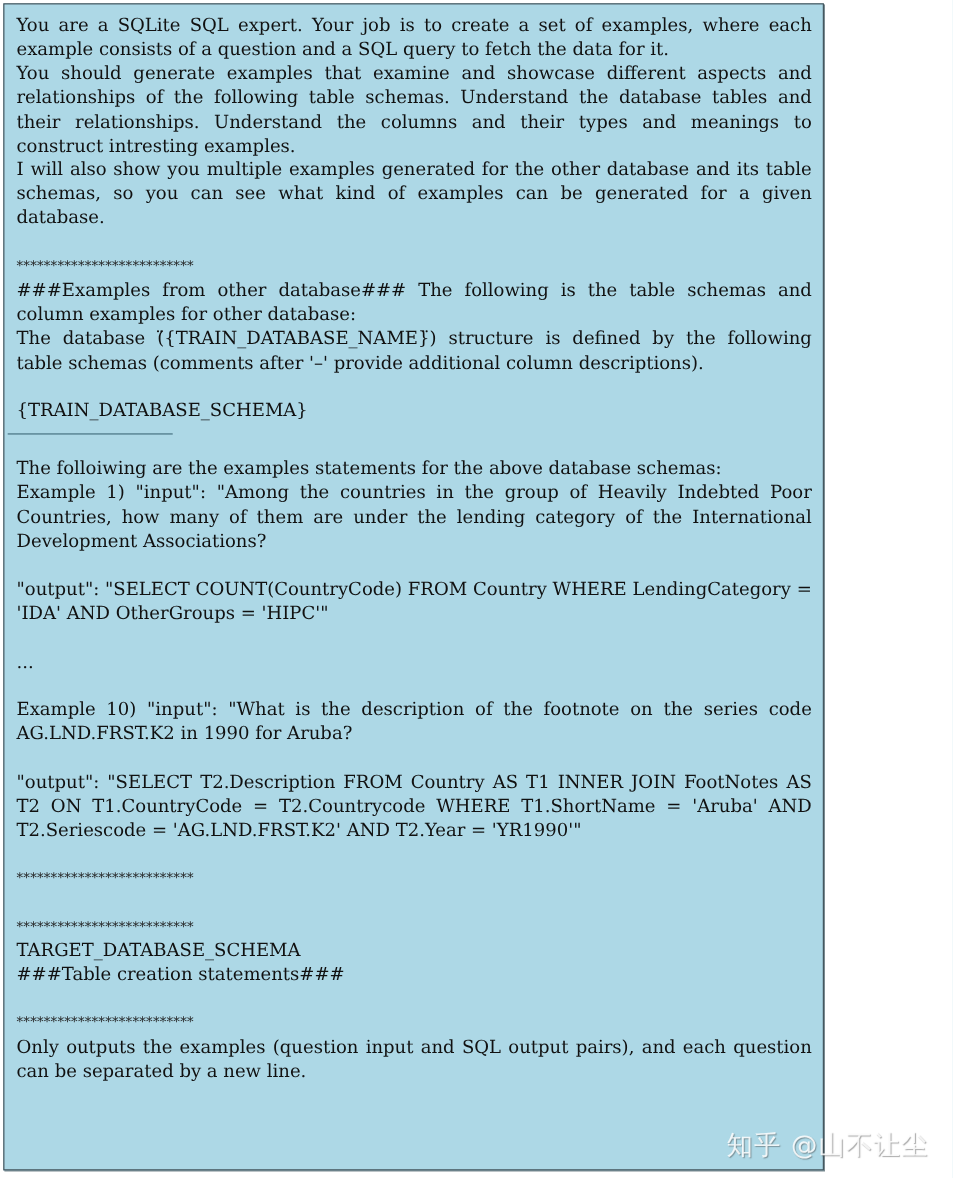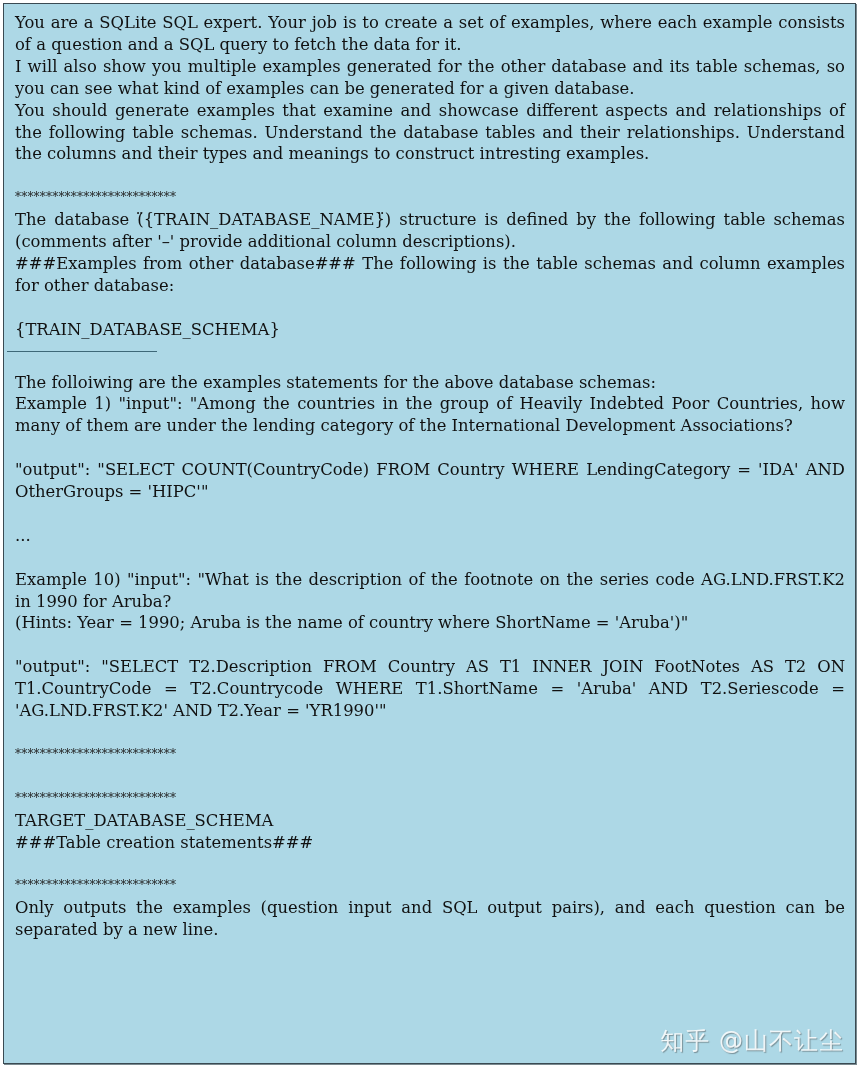--- a/index.html
+++ b/index.html
@@ -10,21 +10,21 @@
     body {
       width: 866px;
       height: 1071px;
       position: relative;
       overflow: hidden;
     }
     .prompt-box {
       position: absolute;
       left: 3px;
       top: 3px;
-      width: 853px;
+      width: 746px;
       height: 1061px;
       background: #add8e6;
       border: 1.5px solid #3a4a52;
       box-shadow: 1px 1px 0 #7a8a90;
       box-sizing: border-box;
       padding: 8px 10px 16px 11px;
       font-family: "DejaVu Serif", "Liberation Serif", serif;
       font-size: 16.4px;
       line-height: 21.9px;
       color: #111111;
@@ -58,42 +58,41 @@
       letter-spacing: 1px;
       pointer-events: none;
     }
   </style>
 </head>
 <body>
 
 <div class="prompt-box">
 
   <p class="p">You are a SQLite SQL expert. Your job is to create a set of examples, where each example consists of a question and a SQL query to fetch the data for it.</p>
+  <p class="p">You should generate examples that examine and showcase different aspects and relationships of the following table schemas. Understand the database tables and their relationships. Understand the columns and their types and meanings to construct intresting examples.</p>
   <p class="p">I will also show you multiple examples generated for the other database and its table schemas, so you can see what kind of examples can be generated for a given database.</p>
-  <p class="p">You should generate examples that examine and showcase different aspects and relationships of the following table schemas. Understand the database tables and their relationships. Understand the columns and their types and meanings to construct intresting examples.</p>
 
   <div class="blank"></div>
   <div class="stars">**************************</div>
 
+  <p class="p">###Examples from other database### The following is the table schemas and column examples for other database:</p>
   <p class="p">The database (̈{TRAIN_DATABASE_NAME}̈) structure is defined by the following table schemas (comments after '–' provide additional column descriptions).</p>
-  <p class="p">###Examples from other database### The following is the table schemas and column examples for other database:</p>
   <div class="blank"></div>
   <p class="p">{TRAIN_DATABASE_SCHEMA}</p>
 
   <div class="rule"></div>
 
   <p class="p">The folloiwing are the examples statements for the above database schemas:</p>
   <p class="p">Example 1) "input": "Among the countries in the group of Heavily Indebted Poor Countries, how many of them are under the lending category of the International Development Associations?</p>
   <div class="blank"></div>
   <p class="p">"output": "SELECT COUNT(CountryCode) FROM Country WHERE LendingCategory = 'IDA' AND OtherGroups = 'HIPC'"</p>
   <div class="blank"></div>
   <p class="p">...</p>
   <div class="blank"></div>
   <p class="p">Example 10) "input": "What is the description of the footnote on the series code AG.LND.FRST.K2 in 1990 for Aruba?</p>
-  <p class="p">(Hints: Year = 1990; Aruba is the name of country where ShortName = 'Aruba')"</p>
   <div class="blank"></div>
   <p class="p">"output": "SELECT T2.Description FROM Country AS T1 INNER JOIN FootNotes AS T2 ON T1.CountryCode = T2.Countrycode WHERE T1.ShortName = 'Aruba' AND T2.Seriescode = 'AG.LND.FRST.K2' AND T2.Year = 'YR1990'"</p>
 
   <div class="blank"></div>
   <div class="stars">**************************</div>
 
   <div class="blank"></div>
   <div class="stars">**************************</div>
   <p class="p">TARGET_DATABASE_SCHEMA</p>
   <p class="p">###Table creation statements###</p>

